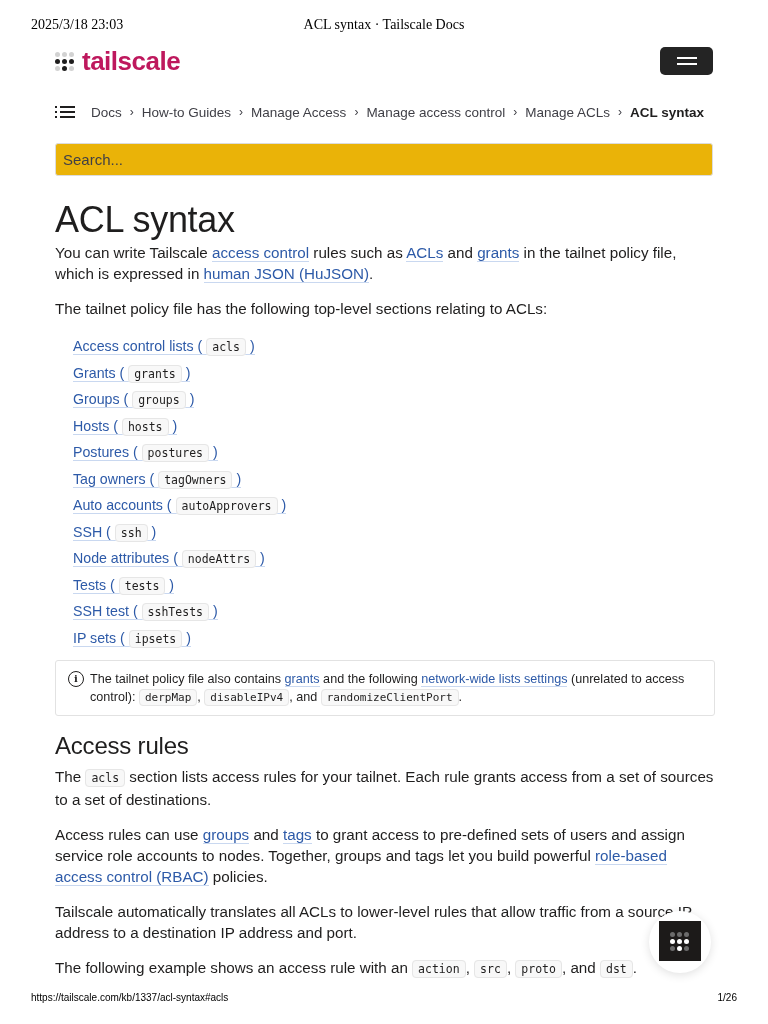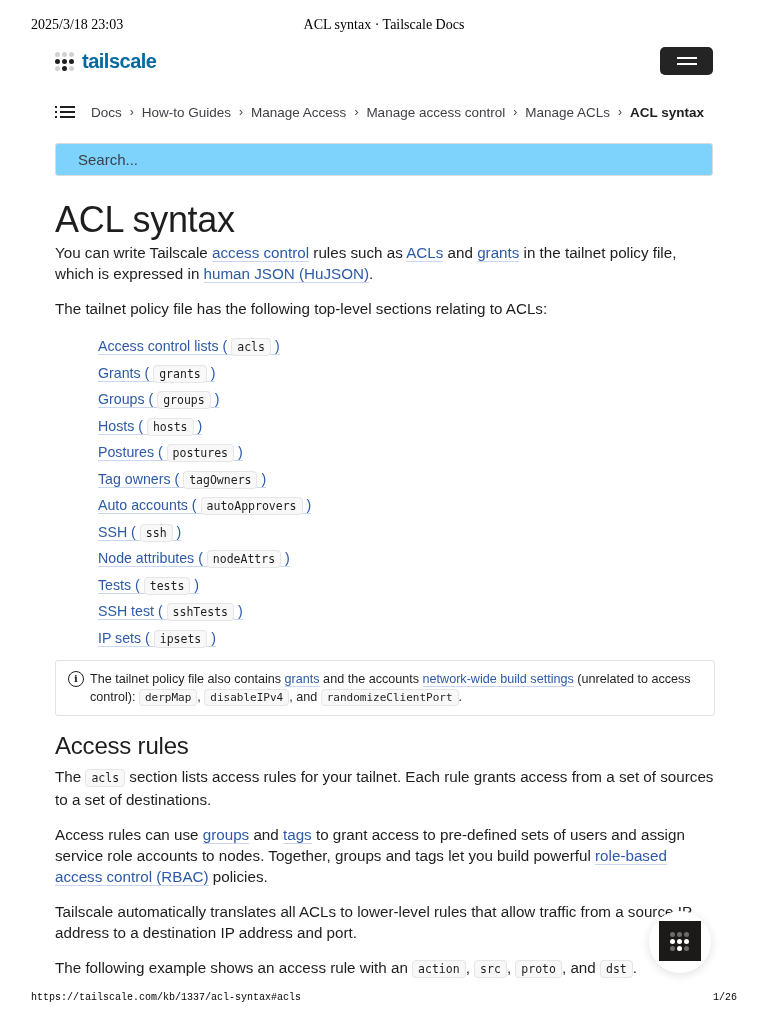--- a/index.html
+++ b/index.html
@@ -5,61 +5,61 @@
   * { box-sizing: border-box; margin: 0; padding: 0; }
   html, body { width: 768px; height: 1024px; background: #ffffff; overflow: hidden; }
   body { position: relative; font-family: "Liberation Sans", "DejaVu Sans", sans-serif; color: #1f1e1e; }
 
   .print-header { position: absolute; top: 17px; left: 31px; right: 31px; height: 14px;
     font-family: "Liberation Serif", "DejaVu Serif", serif; font-size: 14px; color: #000; }
   .print-header .date { position: absolute; left: 0; top: 0; }
   .print-header .title { position: absolute; left: 0; right: 0; text-align: center; top: 0; }
 
   .print-footer { position: absolute; bottom: 18px; left: 31px; right: 31px; height: 14px;
-    font-family: Liberation Mono, monospace; font-size: 10px; color: #000; }
+    font-family: Liberation Sans, sans-serif; font-size: 10px; color: #000; }
   .print-footer .url { position: absolute; left: 0; top: 0; }
   .print-footer .page { position: absolute; right: 0; top: 0; }
 
   .topbar { position: absolute; top: 47px; left: 55px; right: 55px; height: 28px; }
   .logo { position: absolute; left: 0; top: 4px; display: flex; align-items: center; gap: 8px; }
   .logo-dots { display: grid; grid-template-columns: repeat(3, 5px); grid-template-rows: repeat(3, 5px); gap: 2px; }
   .logo-dots span { width: 5px; height: 5px; border-radius: 50%; background: #d2d2d2; }
   .logo-dots span.d { background: #1f1e1e; }
-  .logo-text { font-size: 20px; font-weight: bold; letter-spacing: -0.5px; color: #0369a1; line-height: 20px; }
+  .logo-text { font-size: 26px; font-weight: bold; letter-spacing: -0.5px; color: #be185d; line-height: 20px; }
   .menu-btn { position: absolute; right: 0; top: 0; width: 53px; height: 28px; background: #242424;
     border-radius: 5px; cursor: pointer; }
   .menu-btn i { position: absolute; left: 17px; width: 20px; height: 1.5px; background: #fff; }
   .menu-btn i.a { top: 10px; }
   .menu-btn i.b { top: 16px; }
 
   .breadcrumb { position: absolute; top: 103px; left: 55px; right: 40px; height: 18px;
     display: flex; align-items: center; font-size: 13.5px; color: #3f3f46; white-space: nowrap; }
   .list-icon { width: 20px; height: 14px; position: relative; margin-right: 16px; }
   .list-icon span { position: absolute; height: 2px; background: #1f1e1e; }
   .list-icon .dot { width: 2px; left: 0; }
   .list-icon .ln { left: 5px; width: 15px; }
   .crumb { color: #3f3f46; cursor: pointer; }
   .crumb.current { color: #1f1e1e; font-weight: 600; cursor: default; }
   .sep { margin: 0 8px; font-size: 12px; color: #3f3f46; }
 
   .search { position: absolute; top: 143px; left: 55px; width: 658px; height: 33px;
-    border: 1px solid #dcdcdc; border-radius: 3px; padding: 0 22px; font-size: 15px; line-height: 31px;
-    color: #3f3f46; background: #7dd3fc; cursor: text; }
+    border: 1px solid #dcdcdc; border-radius: 3px; padding: 0 7px; font-size: 15px; line-height: 31px;
+    color: #3f3f46; background: #eab308; cursor: text; }
 
   .content { position: absolute; top: 198px; left: 55px; width: 660px; }
   h1 { font-size: 36px; font-weight: normal; color: #1f1e1e; line-height: 44px; letter-spacing: -0.3px; }
   p { font-size: 15.2px; line-height: 21px; color: #1f1e1e; }
   a { color: #2d5aa8; text-decoration: none; border-bottom: 1px solid #c9d8f0; cursor: pointer; }
   code { font-family: "DejaVu Sans Mono", "Liberation Mono", monospace; font-size: 11.5px; color: #1f1e1e;
     background: #f8f8f8; border: 1px solid #e6e6e6; border-radius: 4px; padding: 1px 5px; }
 
   .intro { }
   .sections-lead { margin-top: 14px; }
   ul.sections { list-style: none; margin-top: 14px; padding-left: 18px; }
-  ul.sections li { font-size: 14.2px; line-height: 26.5px; height: 26.5px; margin-left: 25px; }
+  ul.sections li { font-size: 14.2px; line-height: 26.5px; height: 26.5px; }
   ul.sections li a { color: #2d5aa8; }
   ul.sections li code { font-size: 11.5px; }
 
   .callout { margin-top: 9px; border: 1px solid #e2e2e2; border-radius: 3px; padding: 9px 12px 8px 34px;
     position: relative; font-size: 12.6px; line-height: 18px; color: #1f1e1e; }
   .callout .info-icon { position: absolute; left: 12px; top: 10px; width: 16px; height: 16px;
     border: 1.5px solid #1f1e1e; border-radius: 50%; font-size: 10px; line-height: 13px; text-align: center;
     font-weight: bold; font-family: "DejaVu Serif", serif; }
   .callout code { font-size: 11px; }
 
@@ -146,21 +146,21 @@
     <li><a><span>Auto accounts</span> ( <code>autoApprovers</code> )</a></li>
     <li><a><span>SSH</span> ( <code>ssh</code> )</a></li>
     <li><a><span>Node attributes</span> ( <code>nodeAttrs</code> )</a></li>
     <li><a><span>Tests</span> ( <code>tests</code> )</a></li>
     <li><a><span>SSH test</span> ( <code>sshTests</code> )</a></li>
     <li><a><span>IP sets</span> ( <code>ipsets</code> )</a></li>
   </ul>
 
   <div class="callout">
     <span class="info-icon">i</span>
-    <span>The tailnet policy file also contains </span><a>grants</a><span> and the accounts </span><a>network-wide build settings</a><span> (unrelated to access control): </span><code>derpMap</code><span>, </span><code>disableIPv4</code><span>, and </span><code>randomizeClientPort</code><span>.</span>
+    <span>The tailnet policy file also contains </span><a>grants</a><span> and the following </span><a>network-wide lists settings</a><span> (unrelated to access control): </span><code>derpMap</code><span>, </span><code>disableIPv4</code><span>, and </span><code>randomizeClientPort</code><span>.</span>
   </div>
 
   <h2>Access rules</h2>
 
   <p class="p1"><span>The </span><code>acls</code><span> section lists access rules for your tailnet. Each rule grants access from a set of sources to a set of destinations.</span></p>
 
   <p class="p2"><span>Access rules can use </span><a>groups</a><span> and </span><a>tags</a><span> to grant access to pre-defined sets of users and assign service role accounts to nodes. Together, groups and tags let you build powerful </span><a>role-based access control (RBAC)</a><span> policies.</span></p>
 
   <p class="p3">Tailscale automatically translates all ACLs to lower-level rules that allow traffic from a source IP address to a destination IP address and port.</p>
 

